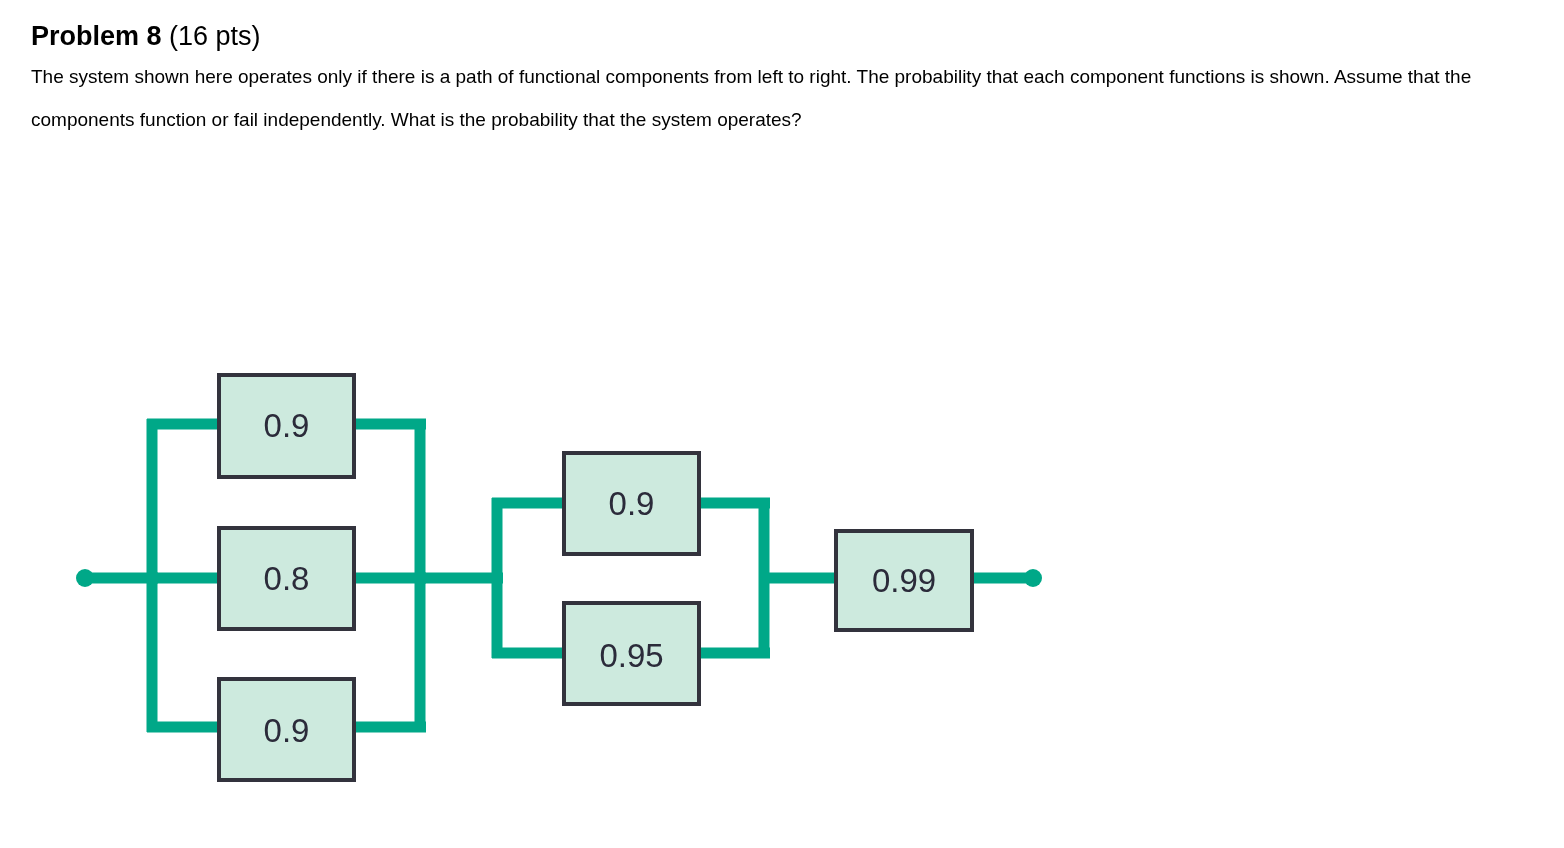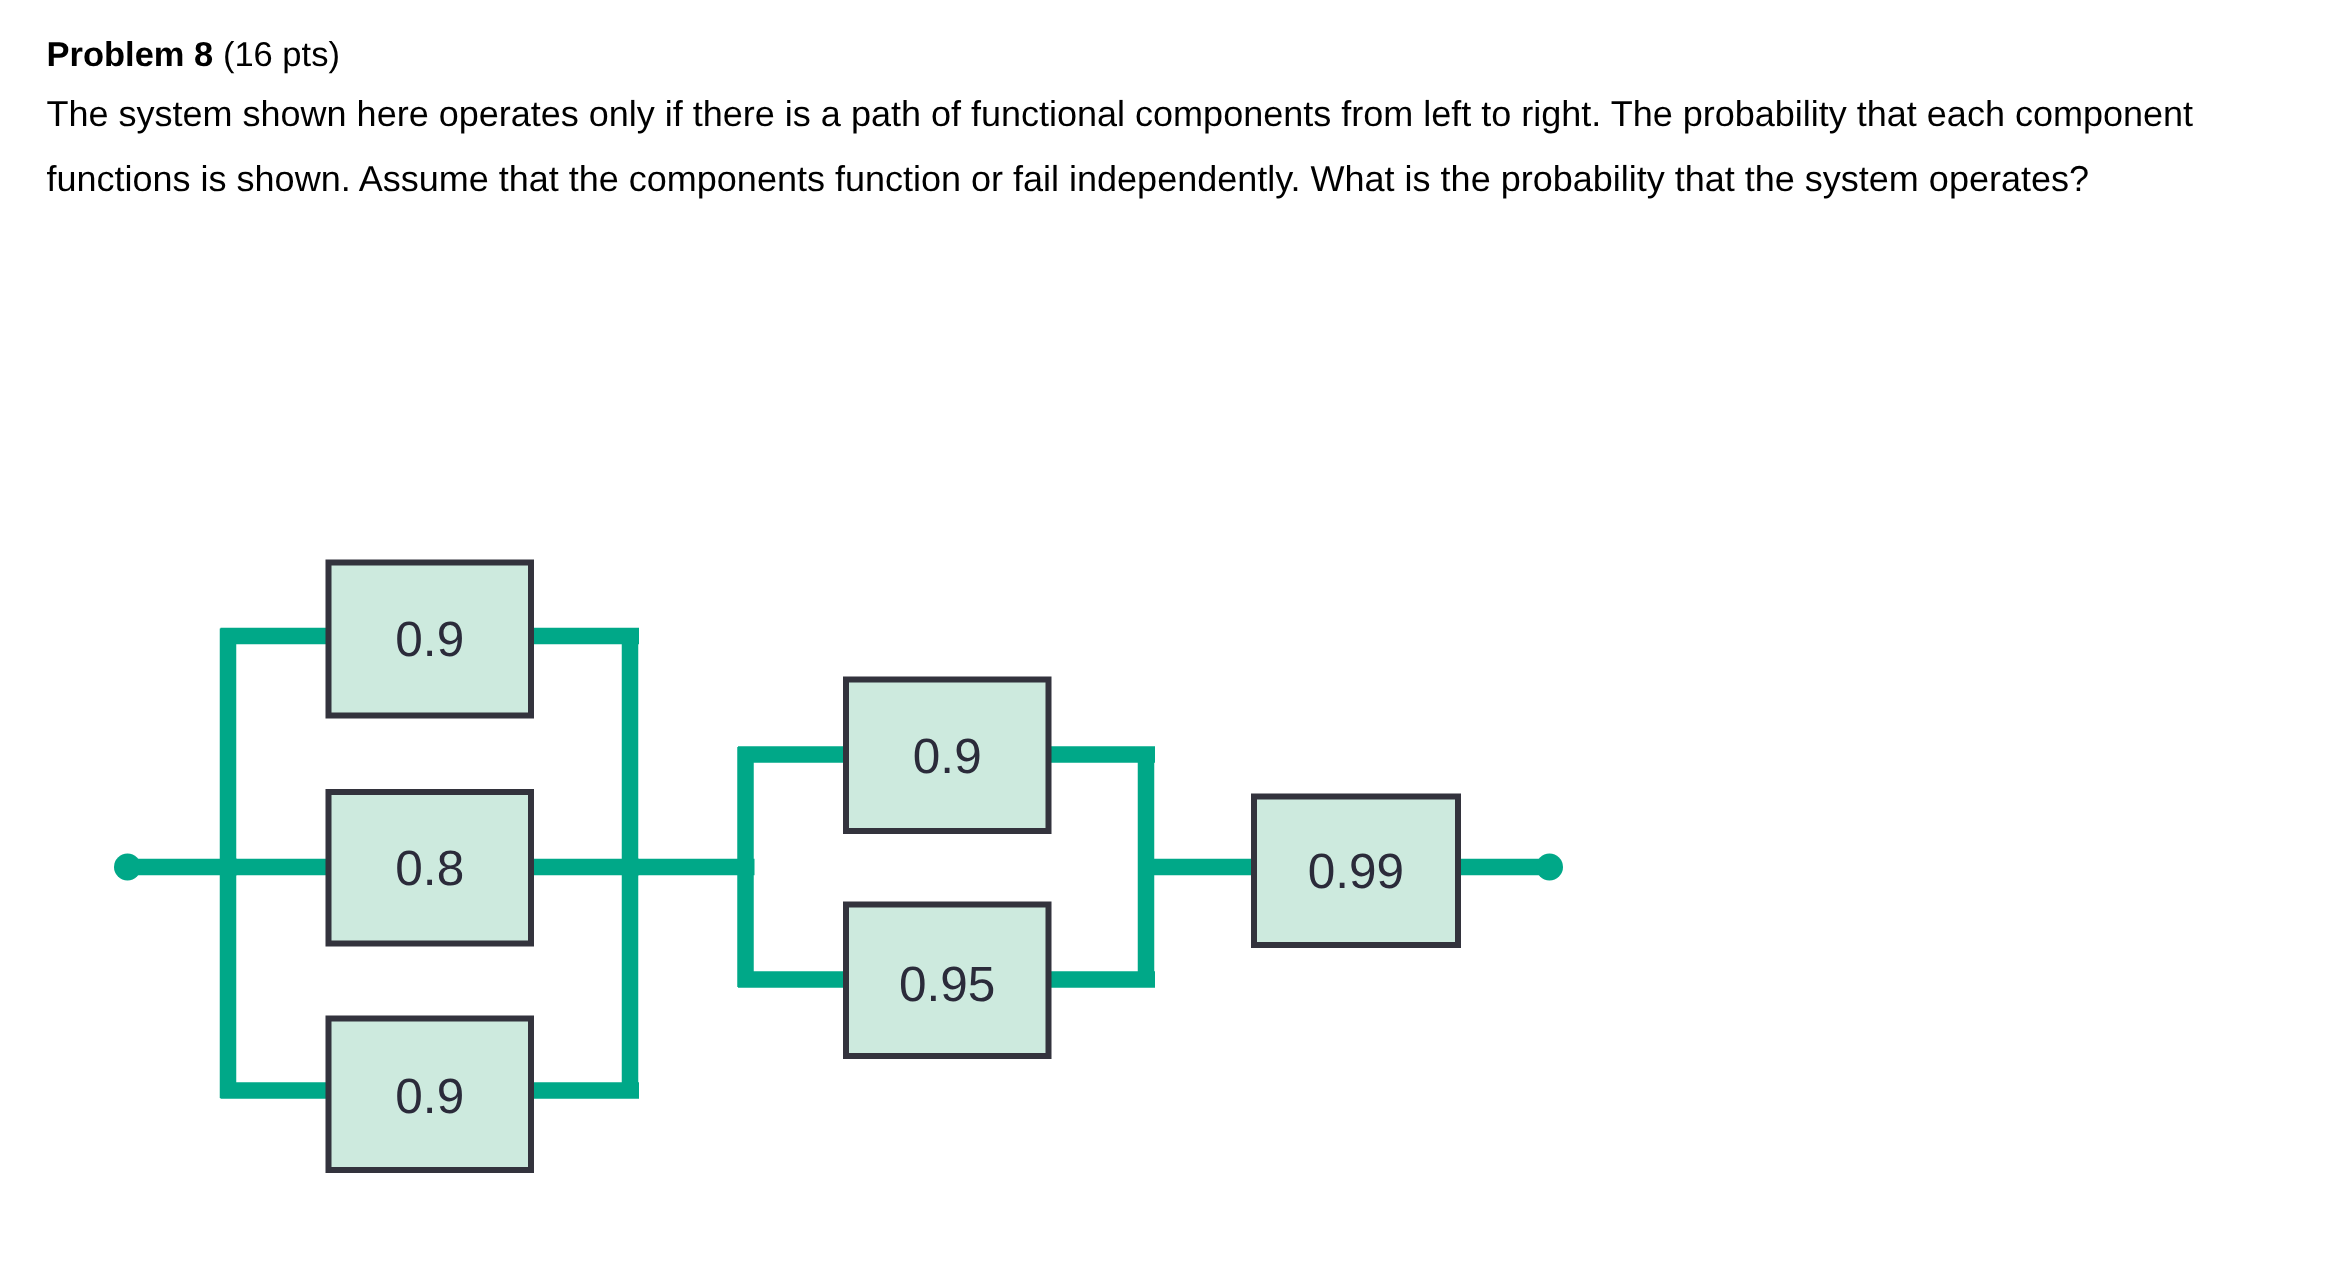--- a/index.html
+++ b/index.html
@@ -18,33 +18,33 @@
   }
 
   
   .problem-block {
     position: absolute;
     left: 31px;
     top: 20px;
     width: 1490px;
   }
   .problem-heading {
-    font-size: 23px;
+    font-size: 27px;
     line-height: 32px;
     margin: 0 0 3px 0;
     font-weight: 400;
   }
   .problem-heading .label {
     font-weight: 700;
   }
   .problem-heading .pts {
     font-weight: 400;
   }
   .problem-body {
-    font-size: 24px;
+    font-size: 19px;
     line-height: 43px;
     margin: 0;
     font-weight: 400;
     max-width: 1484px;
   }
 
   
   .diagram-wrap {
     position: absolute;
     left: 0;

